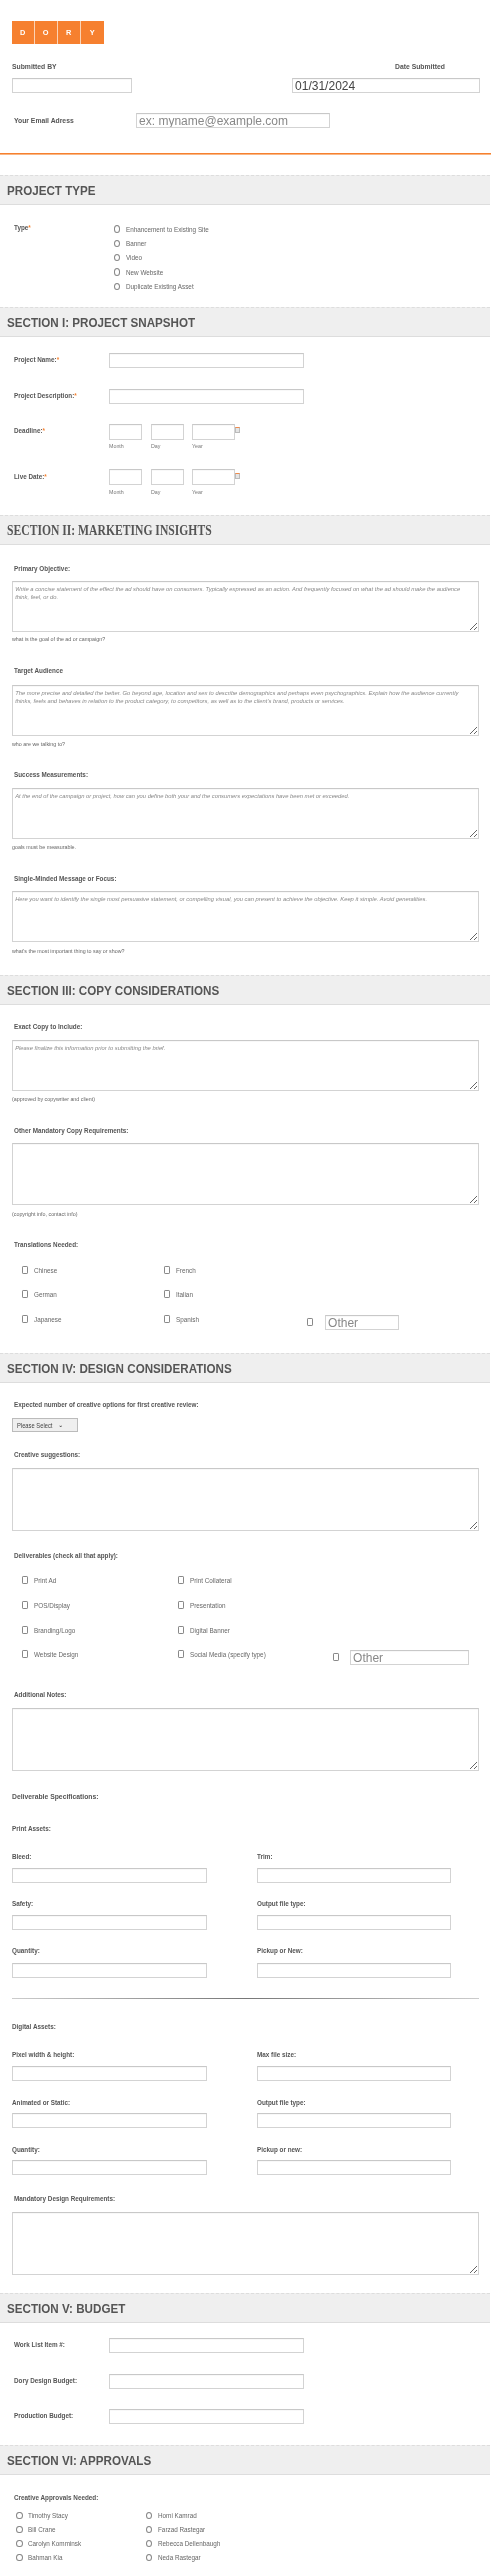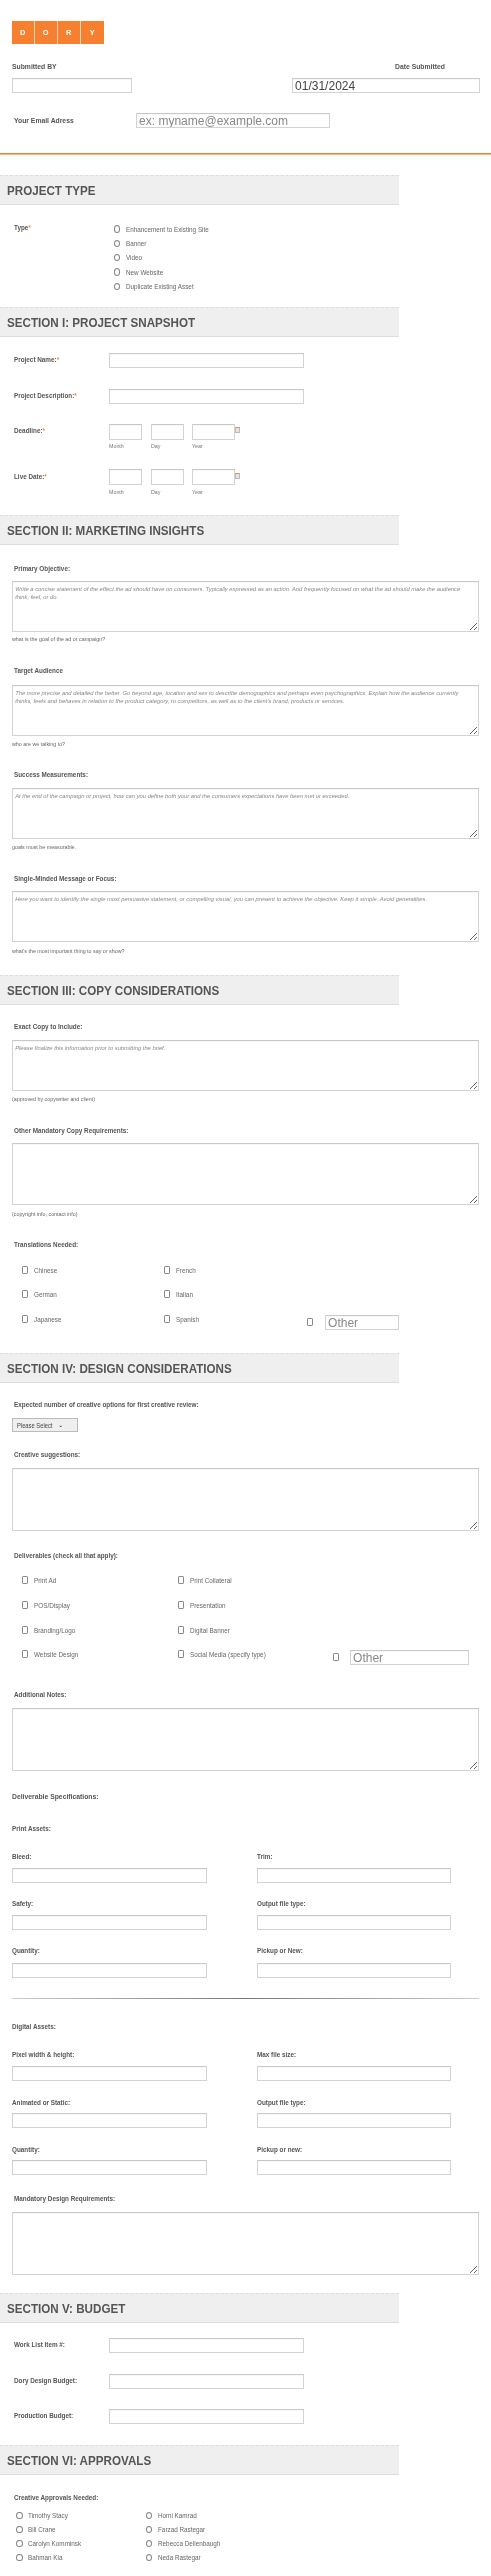--- a/index.html
+++ b/index.html
@@ -11,21 +11,21 @@
   .logo-cell:last-child { border-right: none; }
   .label { font-weight: bold; font-size: 6.9px; color: #555; transform: scaleX(0.92); transform-origin: left center; white-space: nowrap; }
   .label-lg { font-size: 7.4px; }
   .req { color: #f6802f; }
   .input { border: 0.5px solid #d3d3d3; border-top-color: #c8c8c8; background: #fff; box-shadow: inset 0 0.5px 0.5px rgba(0,0,0,0.06); font-family: "Liberation Sans", sans-serif; font-size: 12px; color: #444; padding: 0 2.1px; outline: none; }
   .input::placeholder { color: #888; }
   textarea.input { resize: both; padding: 2.6px; font-size: 5.8px; line-height: 8px; }
   textarea.input::placeholder { font-style: italic; color: #888; }
   .helper { font-size: 5.8px; color: #666; transform: scaleX(0.92); transform-origin: left center; white-space: nowrap; }
   .orange-line { left: 0; top: 153px; width: 491px; height: 1.6px; background: #f6802f; border-bottom: 0.5px solid #f9b684; }
-  .section-header { left: 0; width: 399px; height: 30px; background: #efefef; border-top: 0.5px dashed #ddd; border-bottom: 0.5px solid #ddd; }
+  .section-header { left: 0; width: 490px; height: 30px; background: #efefef; border-top: 0.5px dashed #ddd; border-bottom: 0.5px solid #ddd; }
   .section-header span { position: absolute; left: 6.9px; top: 6.9px; font-size: 13.7px; font-weight: bold; color: #555; transform: scaleX(0.85); transform-origin: left center; white-space: nowrap; }
   .radio-row, .check-row { display: flex; align-items: center; font-size: 6.9px; color: #666; white-space: nowrap; }
   .radio { width: 6.3px; height: 7.4px; border: 0.5px solid #888; border-radius: 50%; margin-right: 5.8px; background: #fff; flex: none; }
   .check { width: 6.3px; height: 8px; border: 0.5px solid #888; border-radius: 1.1px; margin-right: 5.8px; background: #fff; flex: none; }
   .opt-text { transform: scaleX(0.92); transform-origin: left center; }
   .sublabel { font-size: 5.8px; color: #777; transform: scaleX(0.92); transform-origin: left center; }
   .cal-icon { width: 4.8px; height: 6.3px; background: #e4e4e4; border: 0.5px solid #bbb; border-top: 1.6px solid #f28b4a; }
   .select { left: 11.6px; width: 66px; height: 14.3px; border: 0.5px solid #bbb; background: #efefef; font-size: 6.3px; color: #444; display: flex; align-items: center; padding-left: 4.2px; }
   .select .chev { margin-left: 3.2px; font-size: 5.3px; font-weight: bold; color: #444; }
   .hr { left: 11.6px; top: 2081px; width: 467px; height: 1.1px; background: linear-gradient(to right, #ccc, #777 50%, #ccc); }
@@ -101,21 +101,21 @@
 
 <div class="abs label" style="left:14.3px; top:473px;"><span>Live Date:</span><span class="req">*</span></div>
 <input class="abs input" style="left: 109px; top: 469px; width: 33px; height: 16px;">
 <input class="abs input" style="left: 151px; top: 469px; width: 33px; height: 16px;">
 <input class="abs input" style="left: 192px; top: 469px; width: 43px; height: 16px;">
 <div class="abs cal-icon" style="left:235px; top:473px;"></div>
 <div class="abs sublabel" style="left:109px; top:489px;">Month</div>
 <div class="abs sublabel" style="left:151px; top:489px;">Day</div>
 <div class="abs sublabel" style="left:192px; top:489px;">Year</div>
 
-<div class="abs section-header" style="top:515px;">
+<div class="abs section-header" style="top:515px;font-family:Liberation Serif, serif;">
   <span>SECTION II: MARKETING INSIGHTS</span>
 </div>
 <div class="abs label" style="left:14.3px; top:565px;">Primary Objective:</div>
 <textarea class="abs input" style="left: 11.6px; top: 581px; width: 467px; height: 51px;" placeholder="Write a concise statement of the effect the ad should have on consumers. Typically expressed as an action. And frequently focused on what the ad should make the audience think, feel, or do."></textarea>
 <div class="abs helper" style="left:11.6px; top:636px;">what is the goal of the ad or campaign?</div>
 
 <div class="abs label" style="left:14.3px; top:667px;">Target Audience</div>
 <textarea class="abs input" style="left: 11.6px; top: 685px; width: 467px; height: 51px;" placeholder="The more precise and detailed the better. Go beyond age, location and sex to describe demographics and perhaps even psychographics. Explain how the audience currently thinks, feels and behaves in relation to the product category, to competitors, as well as to the client's brand, products or services."></textarea>
 <div class="abs helper" style="left:11.6px; top:741px;">who are we talking to?</div>
 

